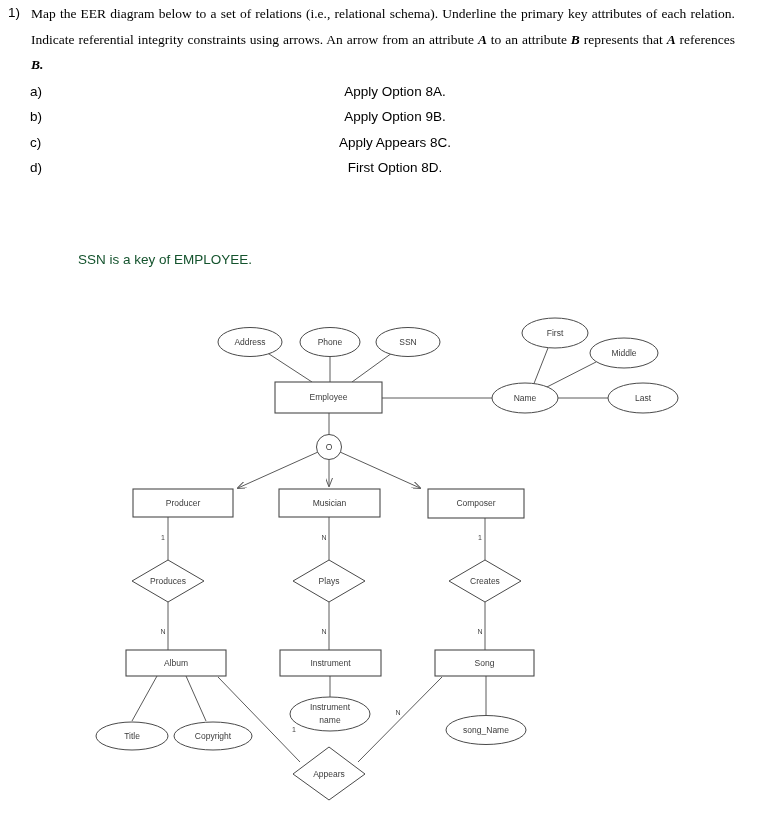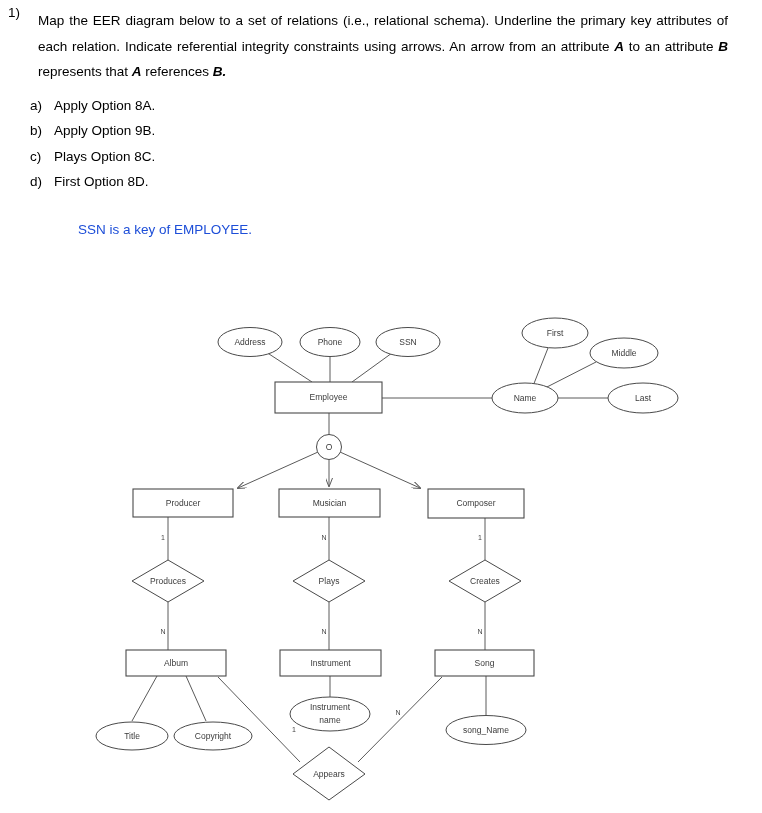--- a/index.html
+++ b/index.html
@@ -40,48 +40,49 @@
   .q-body {
     flex: 1 1 auto;
     padding-right: 26px;
     box-sizing: border-box;
   }
   .q-para {
     font-size: 13.5px;
     line-height: 25.5px;
     text-align: justify;
     text-justify: inter-word;
-    margin: 8px;
+    margin: 1px;
     color: #000;
+    font-family: Liberation Serif, serif;
   }
   .q-para .bi { font-weight: bold; font-style: italic; }
 
   .sub-list {
     margin: 0;
     padding: 0;
     list-style: none;
   }
   .sub-item {
     display: flex;
     font-size: 13.5px;
     line-height: 25.5px;
   }
   .sub-marker {
     width: 24px;
     flex: 0 0 24px;
   }
-  .sub-label { flex: 1 1 auto; }
+  .sub-label { flex: 1 1 auto; text-align: center; }
 
   #key-note {
     position: absolute;
     left: 78px;
-    top: 220px;
+    top: 250px;
     font-size: 13.5px;
     line-height: 20px;
-    color: #1d4ed8;
+    color: #14532d;
   }
 
   
   #eer-diagram {
     position: absolute;
     left: 0;
     top: 300px;
     width: 762px;
     height: 513px;
   }
@@ -150,21 +151,21 @@
         <li class="sub-item">
           <span class="sub-marker">a)</span>
           <span class="sub-label">Apply Option 8A.</span>
         </li>
         <li class="sub-item">
           <span class="sub-marker">b)</span>
           <span class="sub-label">Apply Option 9B.</span>
         </li>
         <li class="sub-item">
           <span class="sub-marker">c)</span>
-          <span class="sub-label">Plays Option 8C.</span>
+          <span class="sub-label">Apply Appears 8C.</span>
         </li>
         <li class="sub-item">
           <span class="sub-marker">d)</span>
           <span class="sub-label">First Option 8D.</span>
         </li>
       </ul>
     </div>
   </div>
 </div>
 

